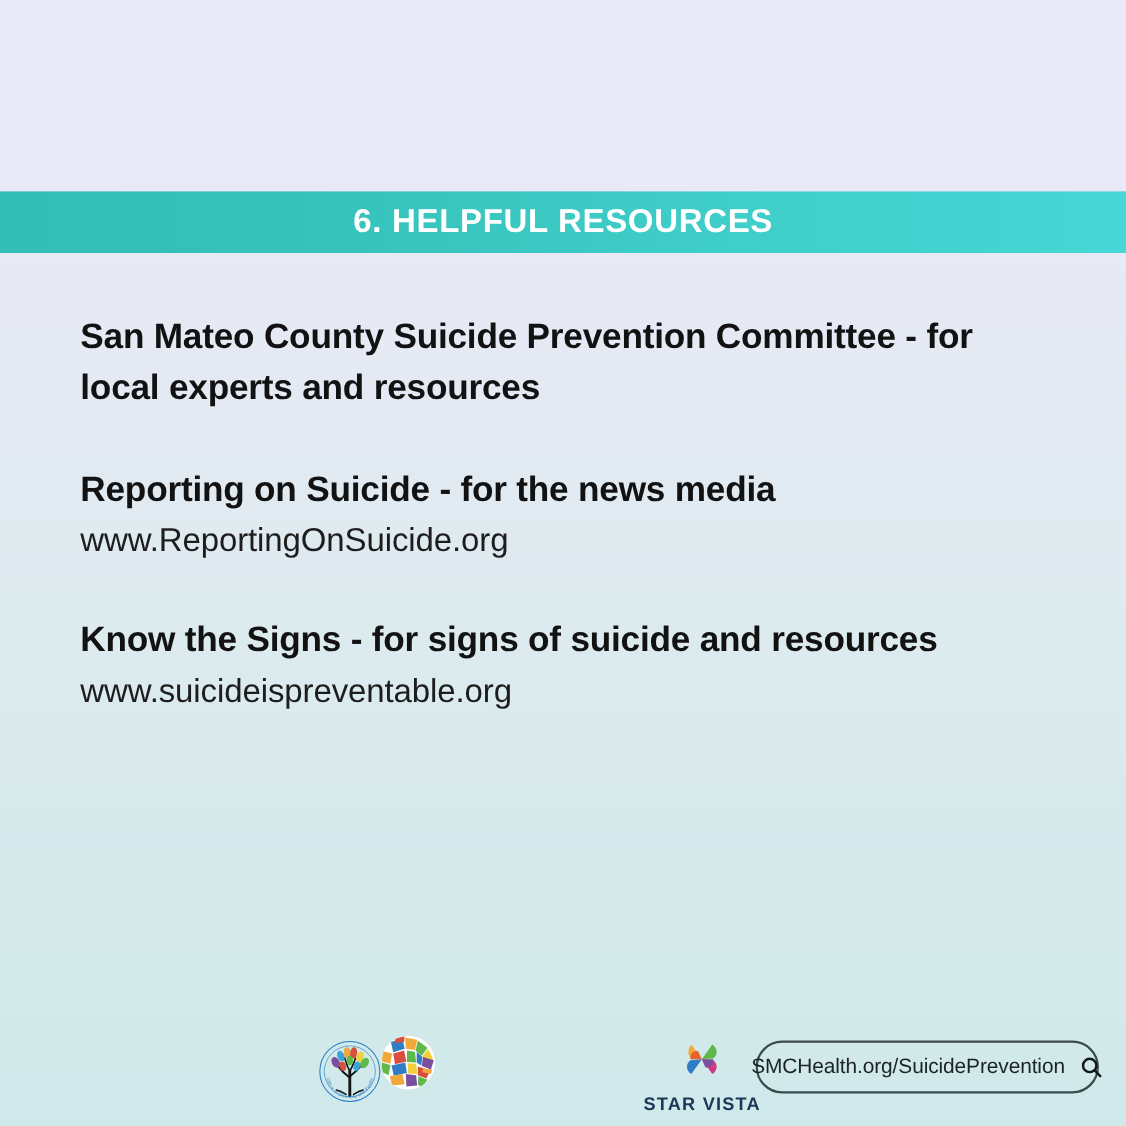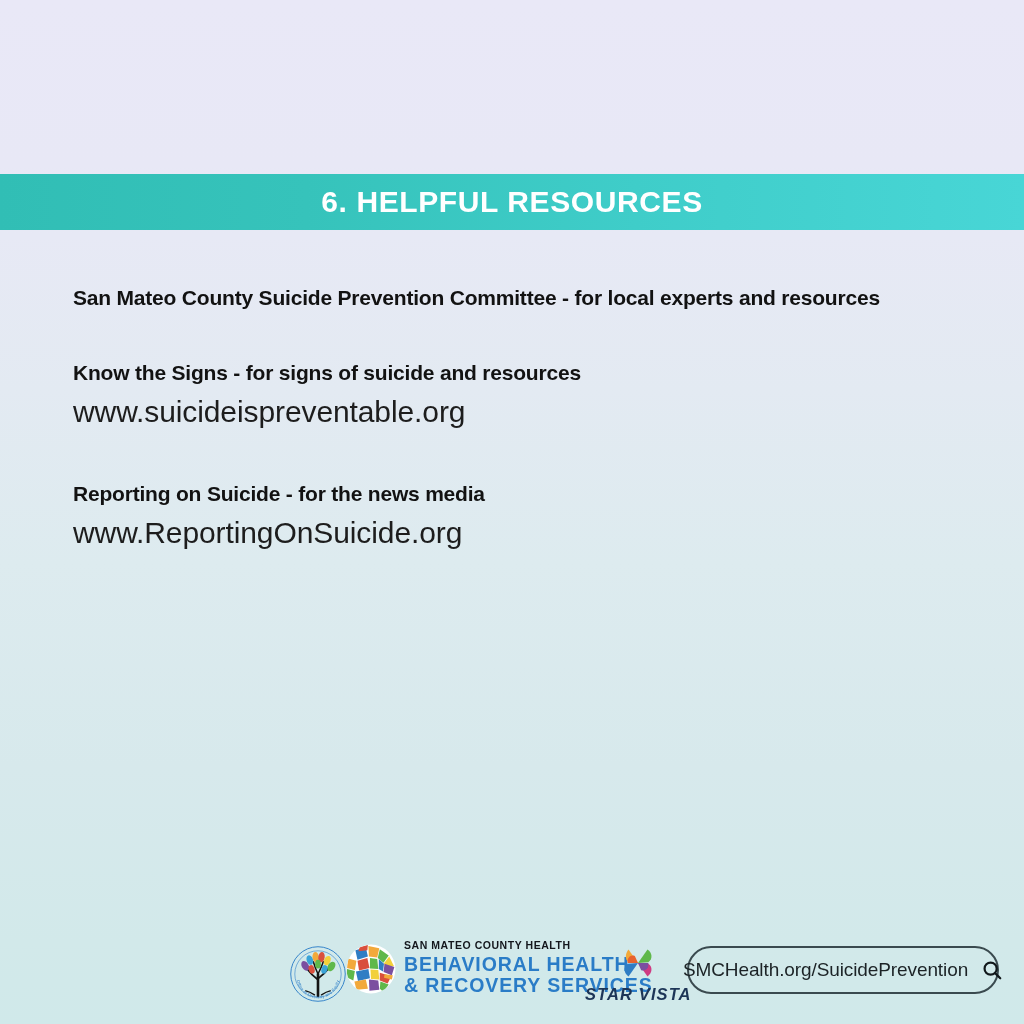--- a/index.html
+++ b/index.html
@@ -59,21 +59,21 @@
     top: 282px;
     width: 880px;
   }
   .resource-block {
     margin-bottom: 44px;
   }
   .resource-block:last-child {
     margin-bottom: 0;
   }
   .resource-name {
-    font-size: 21px;
+    font-size: 32px;
     font-weight: bold;
     color: #121212;
     line-height: 1.48;
     letter-spacing: -0.2px;
     max-width: 845px;
   }
   .resource-url {
     font-size: 30px;
     font-weight: normal;
     color: #1d1d1d;
@@ -144,22 +144,21 @@
   }
 
   
   #starvista-logo {
     position: absolute;
     left: 585px;
     top: 16px;
     display: flex;
     flex-direction: column;
     align-items: center;
-    gap: 3px;
-    font-style: italic;
+    gap: 13px;
   }
   #starvista-mark { width: 40px; height: 38px; }
   .starvista-word {
     font-size: 16.5px;
     font-weight: bold;
     color: #1d3557;
     letter-spacing: 1.1px;
     font-family: "Liberation Sans", sans-serif;
   }
 
@@ -196,27 +195,27 @@
     <div class="banner-title">6. HELPFUL RESOURCES</div>
   </div>
 
   <div id="resources">
 
     <div class="resource-block">
       <div class="resource-name">San Mateo County Suicide Prevention Committee - for local experts and resources</div>
     </div>
 
     <div class="resource-block">
+      <div class="resource-name">Reporting on Suicide - for the news media</div>
+      <div class="resource-url">www.ReportingOnSuicide.org</div>
+    </div>
+
+    <div class="resource-block">
       <div class="resource-name">Know the Signs - for signs of suicide and resources</div>
       <div class="resource-url">www.suicideispreventable.org</div>
-    </div>
-
-    <div class="resource-block">
-      <div class="resource-name">Reporting on Suicide - for the news media</div>
-      <div class="resource-url">www.ReportingOnSuicide.org</div>
     </div>
 
 
   </div>
 
   <div id="footer">
     <div id="footer-inner">
 
       <div id="ode-logo">
         <svg viewBox="0 0 100 100" width="58" height="58">
@@ -272,25 +271,20 @@
             <polygon points="21,55 45,50 48,68 25,73" fill="#2f7dc4"></polygon>
             <polygon points="49,51 64,52 66,70 50,69" fill="#f2d03b"></polygon>
             <polygon points="67,57 89,64 82,78 67,72" fill="#d94f3d"></polygon>
             <polygon points="18,74 40,70 44,88 22,90" fill="#f2a93b"></polygon>
             <polygon points="46,70 64,72 66,90 47,92" fill="#7b4fa0"></polygon>
             <polygon points="68,74 84,80 74,94 67,88" fill="#5fb84a"></polygon>
             <polygon points="28,8 44,4 43,14 26,16" fill="#d94f3d"></polygon>
             <polygon points="76,60 92,62 90,70 75,67" fill="#f2a93b"></polygon>
           </g>
         </svg>
-        <div id="bhrs-words">
-          <div class="bhrs-eyebrow">SAN MATEO COUNTY HEALTH</div>
-          <div class="bhrs-main">BEHAVIORAL HEALTH</div>
-          <div class="bhrs-main">&amp; RECOVERY SERVICES</div>
-        </div>
       </div>
 
       <div id="starvista-logo">
         <svg id="starvista-mark" viewBox="0 0 100 96">
           <path d="M50 48 L26 14 C18 24 16 38 26 46 Z" fill="#f2a93b"></path>
           <path d="M50 48 L74 14 C86 22 88 38 76 46 Z" fill="#5fb84a"></path>
           <path d="M50 48 L26 82 C14 74 12 58 24 50 Z" fill="#2f7dc4"></path>
           <path d="M50 48 L74 82 C86 74 88 58 76 50 Z" fill="#cf3b83"></path>
           <path d="M50 48 L24 48 C22 36 30 26 42 30 Z" fill="#e8622e"></path>
           <path d="M50 48 L76 48 C78 60 70 70 58 66 Z" fill="#7b4fa0"></path>

